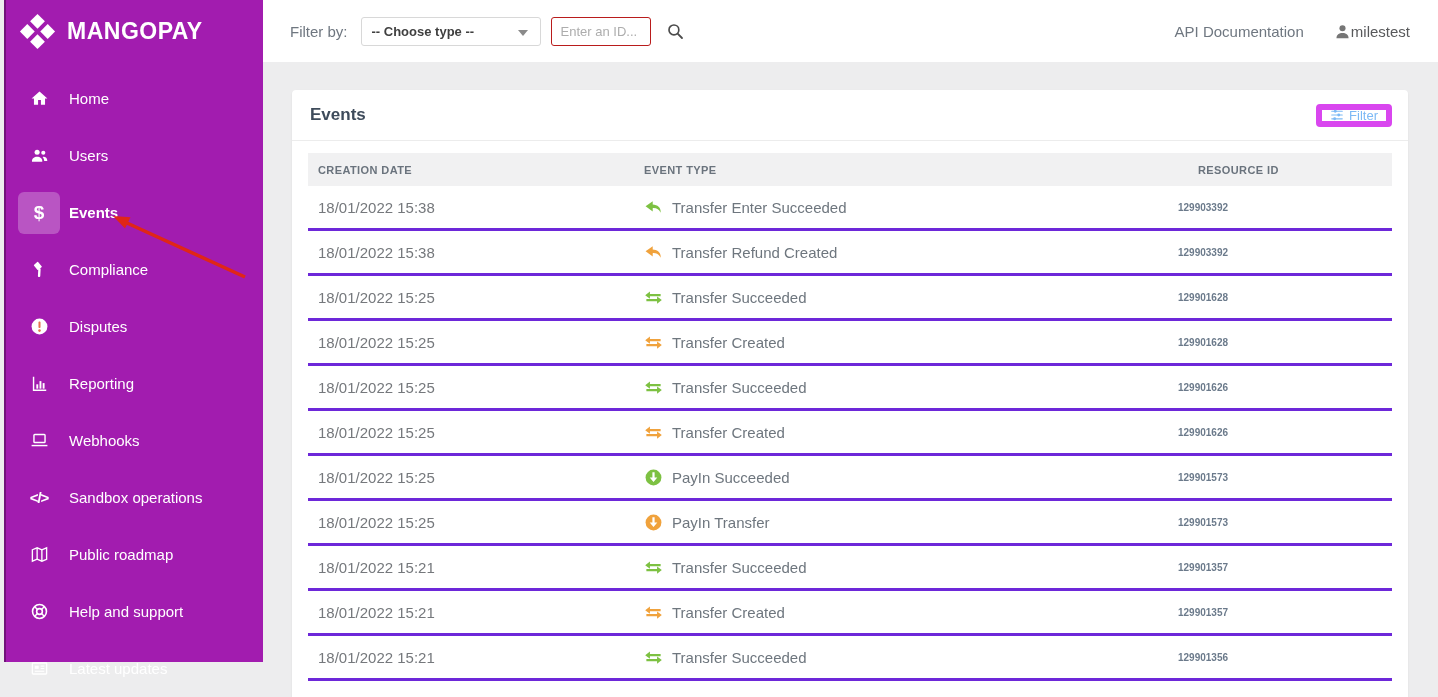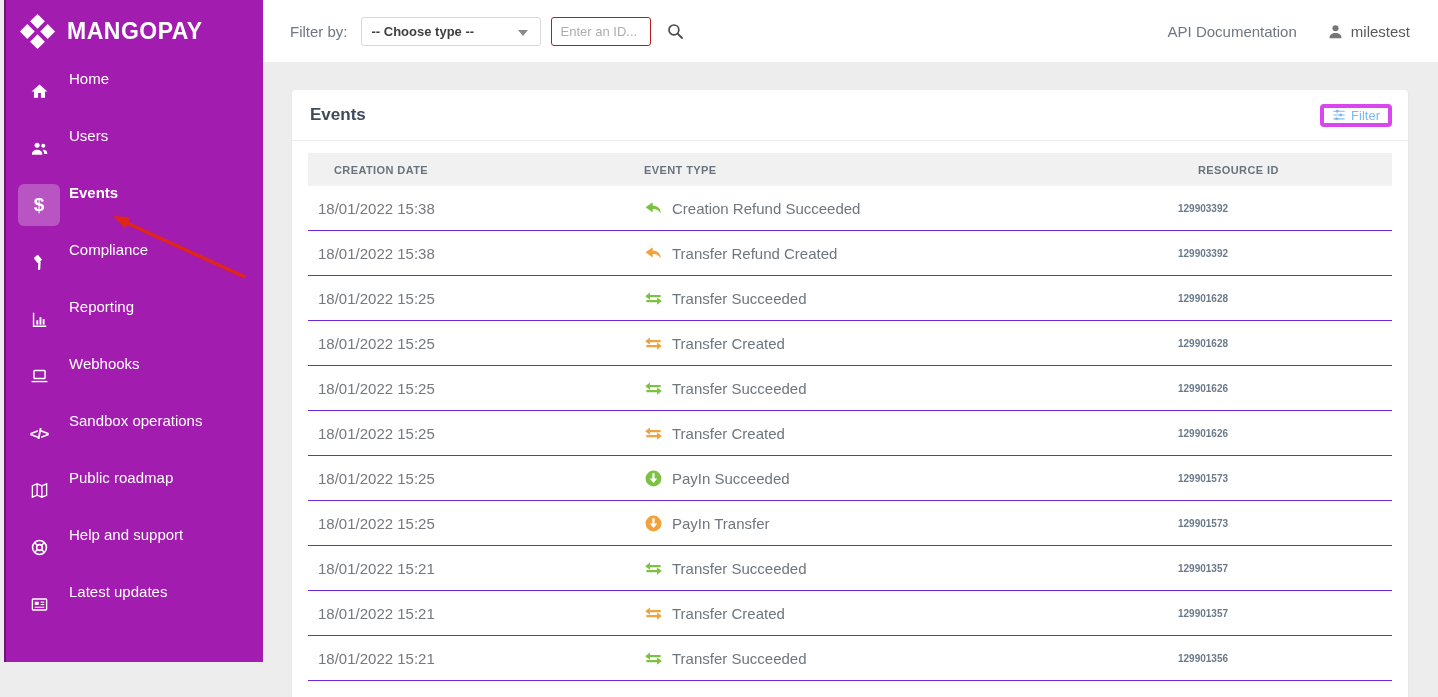--- a/index.html
+++ b/index.html
@@ -10,21 +10,21 @@
   
   .sidebar { position:absolute; left:4px; top:0; width:259px; height:662px;
              background:#a21caf; z-index:2; }
   .sidebar::before { content:""; position:absolute; left:0; top:0; width:2px; height:100%;
              background:rgba(0,0,0,.30); }
   .logo { height:62px; display:flex; align-items:center; padding-left:15px; }
   .logo-mark { width:37px; height:37px; flex:0 0 auto; }
   .brand-name { color:#fff; font-size:23px; font-weight:bold; letter-spacing:.5px;
                 margin-left:11px; }
   .nav { padding-top:8px; }
-  .nav-item { position:relative; height:57px; display:flex; 
+  .nav-item { position:relative; height:57px; display:flex; align-items:center;
               cursor:pointer; }
   .nav-icon { position:relative; width:42px; height:42px; margin-left:14px;
               display:flex; align-items:center; justify-content:center;
               border-radius:6px; color:#fff; font-size:19px; }
   .nav-item.active .nav-icon { background:rgba(255,255,255,.25); }
   .nav-icon svg { width:19px; height:19px; }
   .nav-label { color:#fff; font-size:15px; margin-left:9px; }
   .nav-item.active .nav-label { font-weight:bold; }
   .code-glyph { font-size:15px; font-weight:bold; letter-spacing:-1px; }
   .dollar-glyph { font-size:19px; font-weight:bold; }
@@ -48,44 +48,44 @@
               border-radius:3px; font-size:13px; padding:0 9px; color:#444;
               font-family:"Liberation Sans",sans-serif; }
   .id-input::placeholder { color:#ADADAD; }
   .search-btn { margin-left:12px; width:26px; height:26px; border:none; background:none;
                 cursor:pointer; display:flex; align-items:center; justify-content:center; }
   .topbar-right { margin-left:auto; display:flex; align-items:flex-start; }
   .api-doc-link { color:#6F7780; font-size:15px; cursor:pointer; }
   .user-chip { display:flex; align-items:center; margin-left:30px; margin-right:28px;
                cursor:pointer; }
   .user-chip svg { width:17px; height:17px; }
-  .username { color:#58595B; font-size:15px; margin-left:7px; }
+  .username { color:#58595B; font-size:15px; }
 
   
   .main { position:absolute; left:259px; top:62px; width:1179px; height:635px;
           background:#EDEDEE; }
   .card { position:absolute; left:33px; top:28px; width:1116px; min-height:660px;
           background:#fff; border-radius:4px; box-shadow:0 1px 2px rgba(0,0,0,.08); }
   .card-header { height:51px; display:flex; align-items:center;
                  border-bottom:1px solid #ECECEC; padding:0 16px 0 18px; }
   .card-title { color:#3E4B5B; font-size:17px; font-weight:bold; }
   .filter-button { margin-left:auto; height:23px; display:flex; align-items:center;
-                   border:4px solid #d946ef; border-radius:4px; background:#fff;
+                   border:6px solid #d946ef; border-radius:4px; background:#fff;
                    color:#7CB9F5; font-size:13px; padding:0 8px; cursor:pointer;
                    font-family:"Liberation Sans",sans-serif; }
   .filter-button svg { width:14px; height:14px; margin-right:5px; }
 
   .table { padding:12px 16px 0 16px; }
   .thead { display:flex; background:#F1F1F2; height:33px; align-items:center; }
   .th { font-size:11px; font-weight:bold; color:#6A737D; text-transform:uppercase;
         letter-spacing:.4px; }
-  .col-date { width:336px; padding-left:26px; }
+  .col-date { width:336px; padding-left:10px; }
   .col-type { width:534px; }
   .col-id   { flex:1;margin-left:20px; }
-  .trow { display:flex; height:45px; align-items:center; border-bottom:1px solid #6d28d9;
+  .trow { display:flex; height:45px; align-items:center; border-bottom:3px solid #6d28d9;
           cursor:pointer; }
   .trow:last-child { border-bottom:none; }
   .cell-date { width:336px; padding-left:10px; font-size:15px; color:#75787C; }
   .cell-type { width:534px; display:flex; align-items:center; font-size:15px; color:#6E767E; }
   .event-icon { width:19px; height:19px; margin-right:9px; display:inline-flex; }
   .event-icon svg { width:19px; height:19px; }
   .cell-id { flex:1; font-size:10px; font-weight:bold; color:#6B7A8B; }
 </style>
 </head>
 <body>
@@ -138,20 +138,30 @@
             <svg viewBox="0 0 24 24" fill="#fff">
               <g transform="rotate(-40 12 10)">
                 <rect x="8.5" y="2.5" width="7" height="8.5" rx="1"></rect>
               </g>
               <rect x="10.2" y="10.5" width="3" height="11" rx="1.2" transform="rotate(3 12 16)"></rect>
             </svg>
           </span>
     <span class="nav-label">Compliance</span>
   </div>
 
+  <div class="nav-item">
+    <span class="nav-icon">
+            <svg viewBox="0 0 24 24">
+              <circle cx="12" cy="12" r="10" fill="#fff"></circle>
+              <rect x="10.7" y="5.8" width="2.6" height="8.2" rx="1" fill="#E7724E"></rect>
+              <circle cx="12" cy="17.2" r="1.6" fill="#E7724E"></circle>
+            </svg>
+          </span>
+    <span class="nav-label">Disputes</span>
+  </div>
 
   <div class="nav-item">
     <span class="nav-icon">
             <svg viewBox="0 0 24 24">
               <path d="M4.5 3.5v17h16" fill="none" stroke="#fff" stroke-width="1.8"></path>
               <rect x="8" y="13" width="2.4" height="5.5" fill="#fff"></rect>
               <rect x="12" y="9" width="2.4" height="9.5" fill="#fff"></rect>
               <rect x="16" y="11.5" width="2.4" height="7" fill="#fff"></rect>
             </svg>
           </span>
@@ -275,21 +285,21 @@
         </div>
         <div class="tbody">
   <div class="trow">
     <span class="cell-date">18/01/2022 15:38</span>
     <span class="cell-type">
       <span class="event-icon" style="color: rgb(125, 193, 66);">
                   <svg viewBox="0 0 24 24" fill="currentColor">
                     <path d="M11 4 2 10.5 11 17v-4.2c5-.3 8 1.7 10 5.7.6-6.5-4-9.9-10-10.2Z"></path>
                   </svg>
                 </span>
-      <span class="event-type-label">Creation Refund Succeeded</span>
+      <span class="event-type-label">Transfer Enter Succeeded</span>
     </span>
     <span class="cell-id">129903392</span>
   </div>
 
   <div class="trow">
     <span class="cell-date">18/01/2022 15:38</span>
     <span class="cell-type">
       <span class="event-icon" style="color: rgb(240, 162, 60);">
                   <svg viewBox="0 0 24 24" fill="currentColor">
                     <path d="M11 4 2 10.5 11 17v-4.2c5-.3 8 1.7 10 5.7.6-6.5-4-9.9-10-10.2Z"></path>

